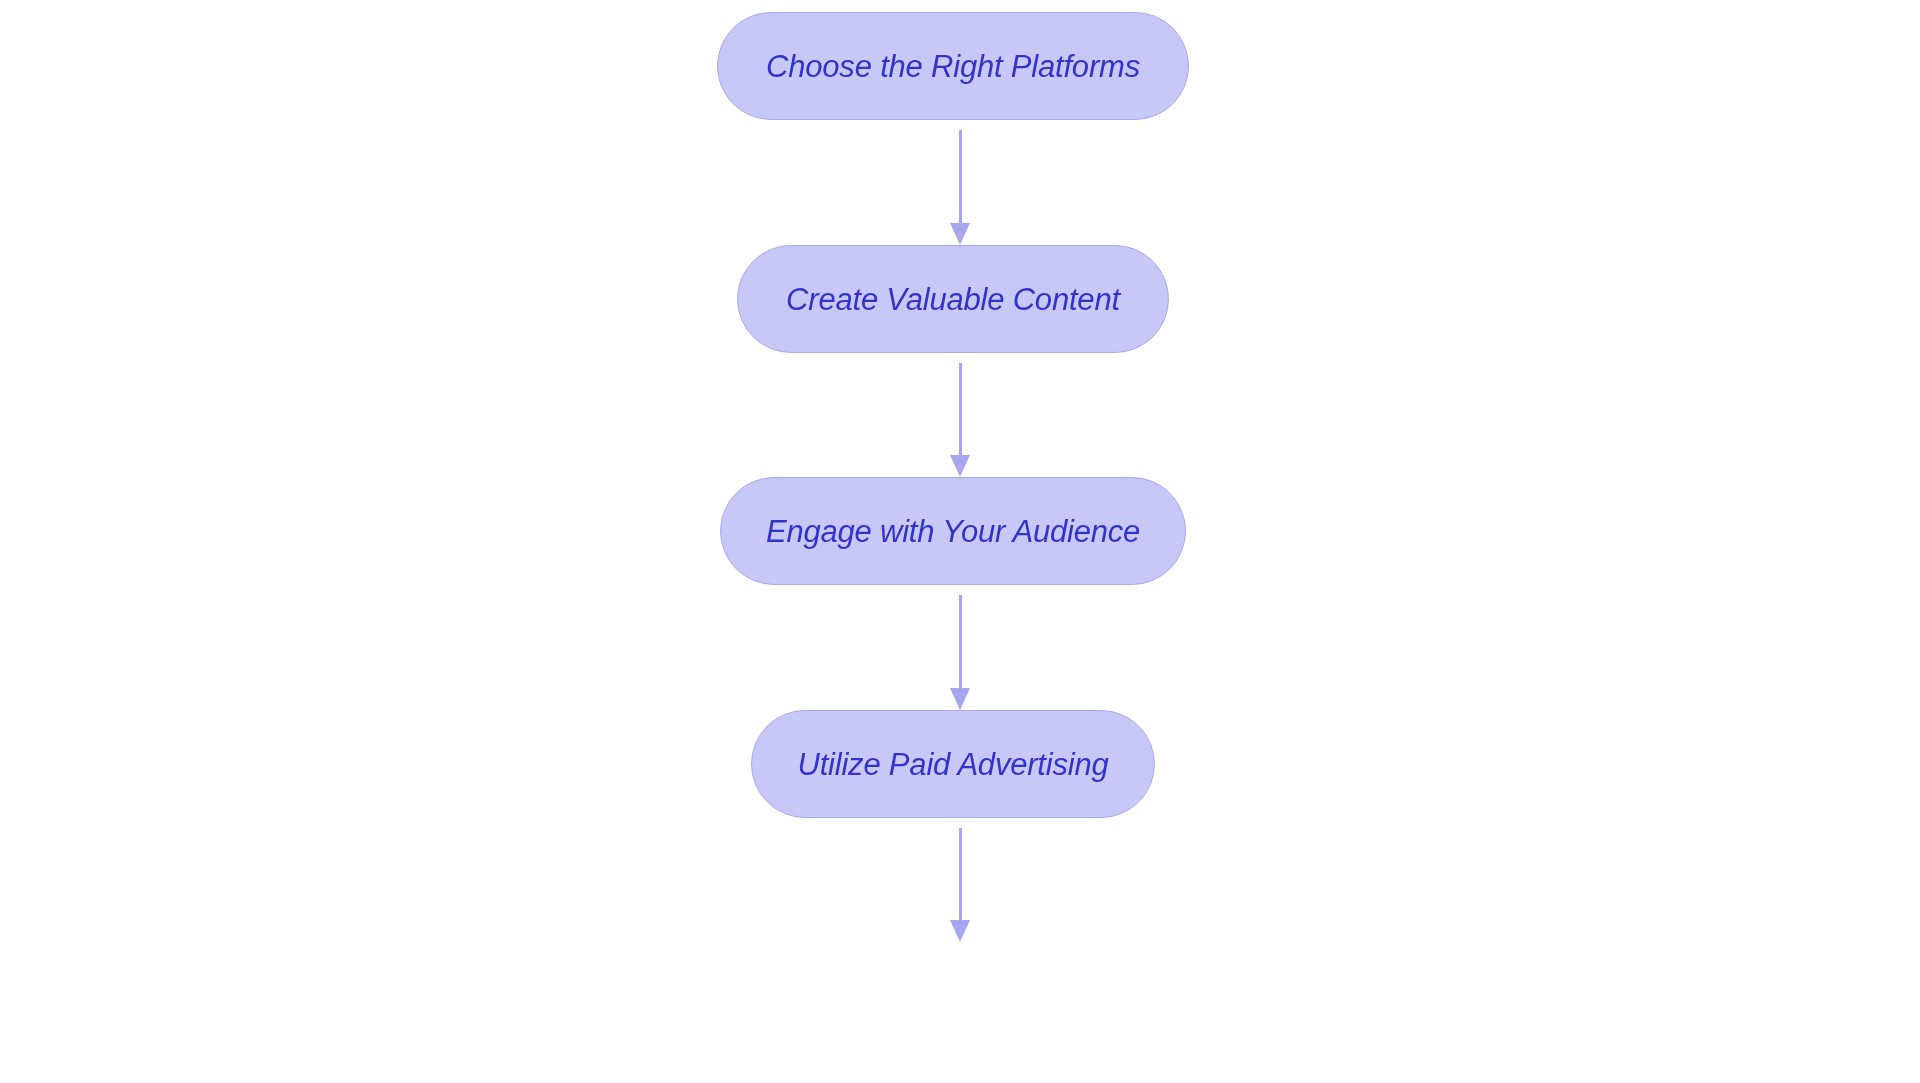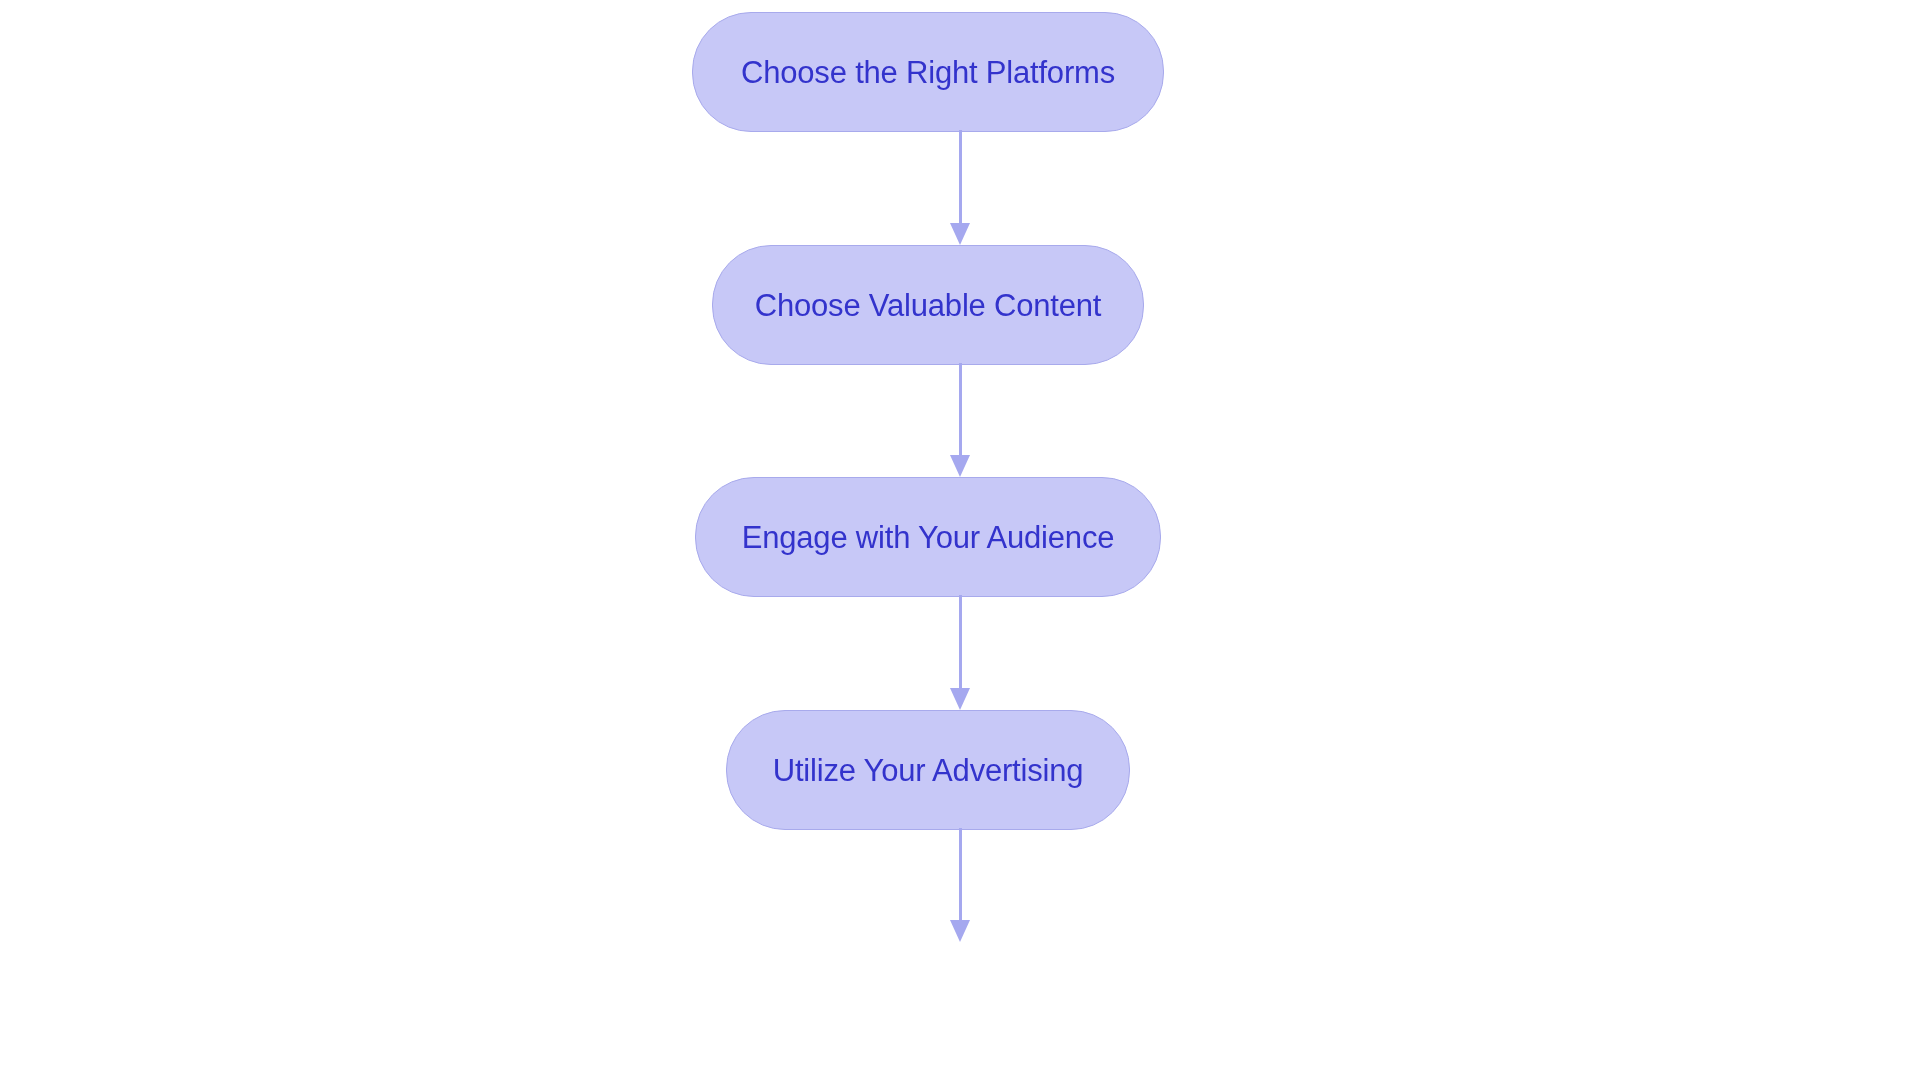--- a/index.html
+++ b/index.html
@@ -18,29 +18,30 @@
   #flow-canvas {
     position: relative;
     width: 1920px;
     height: 1083px;
     background: #ffffff;
   }
 
   .flow-node {
     position: absolute;
     box-sizing: border-box;
-    height: 120px;
+    height: 108px;
     background: #c7c8f7;
     border: 1.5px solid #a8aaec;
     border-radius: 59px;
     display: flex;
     align-items: center;
     justify-content: center;
     transform: translateX(-50%);
-    left: 928px;
+    left: 953px;
+    font-style: italic;
   }
 
   .flow-node .node-label {
     color: #3333cc;
     font-family: "Liberation Sans", sans-serif;
     font-size: 31px;
     font-weight: 400;
     letter-spacing: -0.2px;
     white-space: nowrap;
     line-height: 1;
@@ -92,39 +93,39 @@
   <div class="flow-node" id="node-1">
     <span class="node-label">Choose the Right Platforms</span>
   </div>
 
   <div class="connector" id="connector-1">
     <div class="conn-line"></div>
     <div class="conn-head"></div>
   </div>
 
   <div class="flow-node" id="node-2">
-    <span class="node-label">Choose Valuable Content</span>
+    <span class="node-label">Create Valuable Content</span>
   </div>
 
   <div class="connector" id="connector-2">
     <div class="conn-line"></div>
     <div class="conn-head"></div>
   </div>
 
   <div class="flow-node" id="node-3">
     <span class="node-label">Engage with Your Audience</span>
   </div>
 
   <div class="connector" id="connector-3">
     <div class="conn-line"></div>
     <div class="conn-head"></div>
   </div>
 
   <div class="flow-node" id="node-4">
-    <span class="node-label">Utilize Your Advertising</span>
+    <span class="node-label">Utilize Paid Advertising</span>
   </div>
 
   <div class="connector" id="connector-4">
     <div class="conn-line"></div>
     <div class="conn-head"></div>
   </div>
 
 
 </div>
 

